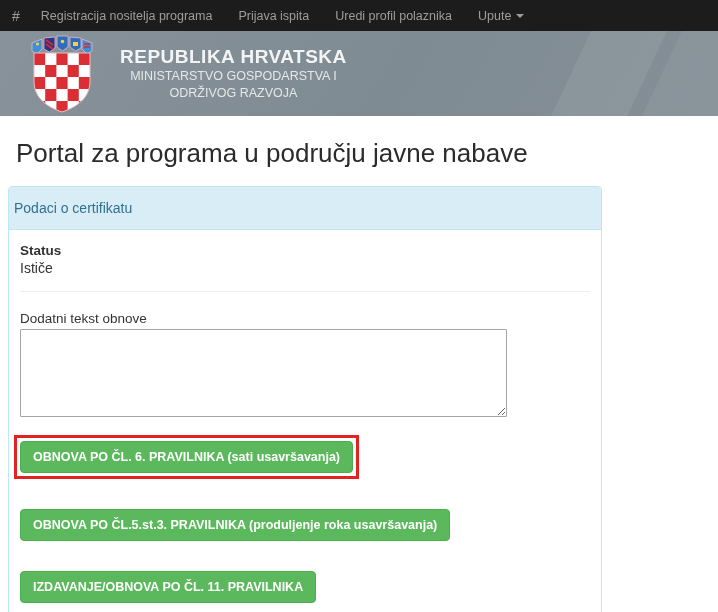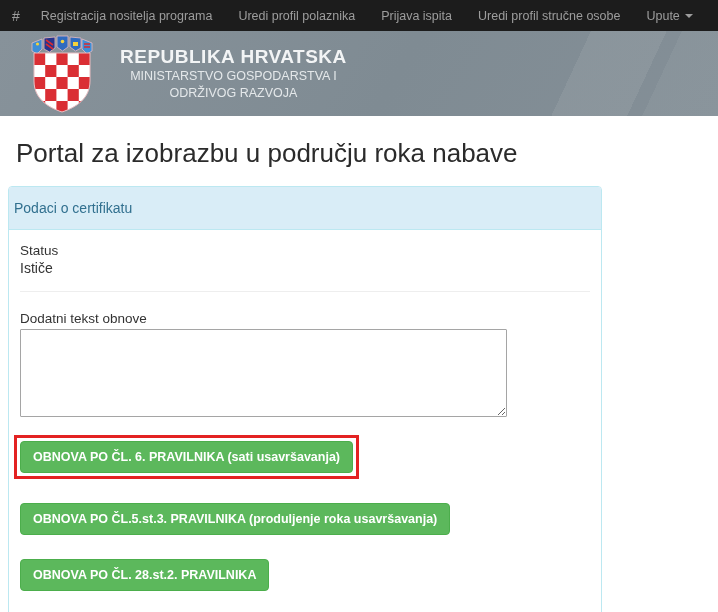--- a/index.html
+++ b/index.html
@@ -63,35 +63,35 @@
     background: #fff; border: 1px solid #bce8f1; border-radius: 4px;
     min-height: 430px;
   }
   .panel-heading {
     background: #d9edf7; color: #31708f; font-size: 14px;
     padding: 13px 5px; border-bottom: 1px solid #bce8f1;
     border-radius: 3px 3px 0 0;
   }
   .panel-body { padding: 13px 11px 20px 11px; }
 
-  .field-label { font-size: 13.5px; font-weight: normal; color: #333; }
+  .field-label { font-size: 13.5px; font-weight: bold; color: #333; }
   .field-value { font-size: 14px; color: #333; margin-top: 2px; }
 
   hr.divider { border: 0; border-top: 1px solid #eeeeee; margin: 15px 0 19px 0; }
 
   .sub-label { font-size: 13.5px; color: #333; margin-top: 19px; }
 
   textarea.renewal-text {
     margin-top: 3px; width: 487px; height: 88px;
     border: 1px solid #a5a5a5; border-radius: 1px;
     font-family: "Liberation Sans", sans-serif; font-size: 13px;
     resize: both; padding: 4px 6px; color: #333;
   }
 
-  .btn-row { margin-top: 24px; }
+  .btn-row { margin-top: 30px; }
   .btn-success {
     display: inline-block; background: #5cb85c; border: 1px solid #4cae4c;
     color: #ffffff; font-weight: bold; font-size: 12.5px;
     padding: 8px 12px; border-radius: 4px; cursor: pointer;
     font-family: "Liberation Sans", sans-serif;
   }
   .highlight-box {
     display: inline-block; border: 3px solid #e32222; padding: 3px;
     margin-left: -6px; margin-top: 8px;
   }
@@ -99,27 +99,24 @@
 </style>
 </head>
 <body>
 
 <nav class="navbar">
   <span class="brand">#</span>
   <span class="nav-item">
     <span>Registracija nositelja programa</span>
   </span>
   <span class="nav-item">
+    <span>Prijava ispita</span>
+  </span>
+  <span class="nav-item">
     <span>Uredi profil polaznika</span>
-  </span>
-  <span class="nav-item">
-    <span>Prijava ispita</span>
-  </span>
-  <span class="nav-item">
-    <span>Uredi profil stručne osobe</span>
   </span>
   <span class="nav-item">
     <span>Upute</span>
     <span class="caret"></span>
   </span>
   <span class="nav-item">
     
     
   </span>
 </nav>
@@ -166,21 +163,21 @@
     </g>
     <path d="M4,18 h56 v28 c0,17 -13,26 -28,31 c-15,-5 -28,-14 -28,-31 z" fill="none" stroke="#e9bcc0" stroke-width="1"></path>
   </svg>
   <div class="masthead-text">
     <div class="masthead-title">REPUBLIKA HRVATSKA</div>
     <div class="masthead-sub">MINISTARSTVO GOSPODARSTVA I</div>
     <div class="masthead-sub">ODRŽIVOG RAZVOJA</div>
   </div>
 </header>
 
-<h1 class="page-title">Portal za izobrazbu u području roka nabave</h1>
+<h1 class="page-title">Portal za programa u području javne nabave</h1>
 
 <section class="panel">
   <div class="panel-heading">Podaci o certifikatu</div>
   <div class="panel-body">
 
     <div class="field-label">Status</div>
     <div class="field-value">Ističe</div>
 
     <hr class="divider">
 
@@ -191,19 +188,22 @@
     <div class="btn-row" style="margin-top:6px;">
       <span class="highlight-box">
         <button class="btn-success">OBNOVA PO ČL. 6. PRAVILNIKA (sati usavršavanja)</button>
       </span>
     </div>
 
     <div class="btn-row">
       <button class="btn-success">OBNOVA PO ČL.5.st.3. PRAVILNIKA (produljenje roka usavršavanja)</button>
     </div>
 
+    <div class="btn-row">
+      <button class="btn-success">IZDAVANJE/OBNOVA PO ČL. 11. PRAVILNIKA</button>
+    </div>
 
     <div class="btn-row">
       <button class="btn-success">OBNOVA PO ČL. 28.st.2. PRAVILNIKA</button>
     </div>
 
   </div>
 </section>
 
 </body></html>

